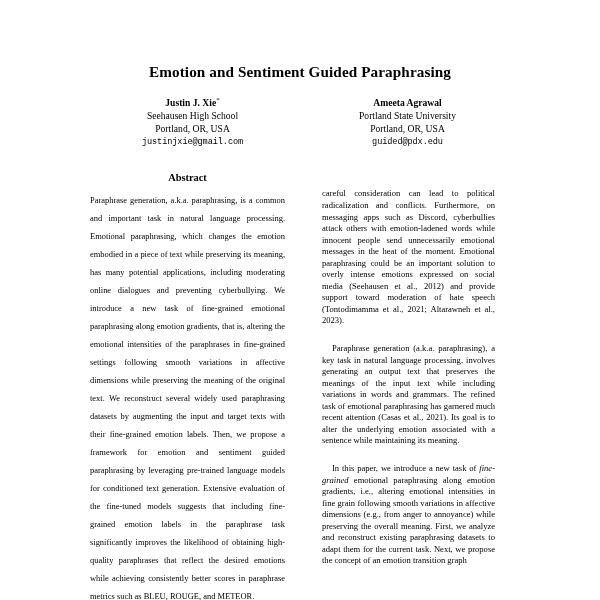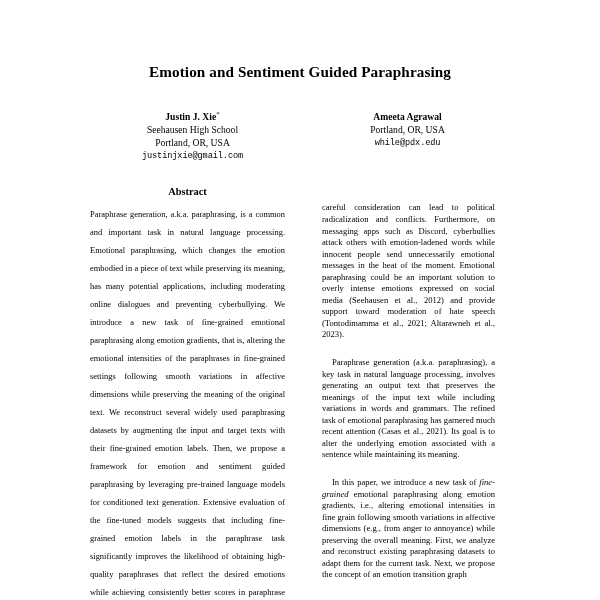--- a/index.html
+++ b/index.html
@@ -33,21 +33,21 @@
     letter-spacing: 0.1px;
     margin: 0;
     padding-top: 63px;
     line-height: 1.2;
   }
 
   
   .authors {
     display: flex;
     justify-content: center;
-    margin-top: 29px;
+    margin-top: 15px;
   }
   .author-block {
     width: 50%;
     text-align: center;
     line-height: 1.34;
   }
   .author-name {
     font-size: 9.6px;
     font-weight: bold;
   }
@@ -131,22 +131,23 @@
 
     <div class="author-block">
       <div class="author-name"><span>Justin J. Xie</span><span class="star">*</span></div>
       <div class="author-aff">Seehausen High School</div>
       <div class="author-aff">Portland, OR, USA</div>
       <div class="author-email">justinjxie@gmail.com</div>
     </div>
 
     <div class="author-block">
       <div class="author-name"><span>Ameeta Agrawal</span><span class="star"></span></div>
+      <div class="author-aff">Portland State University</div>
       <div class="author-aff">Portland, OR, USA</div>
-      <div class="author-email">while@pdx.edu</div>
+      <div class="author-email">guided@pdx.edu</div>
     </div>
 
   </div>
 
   <div class="columns">
 
     <div class="col">
       <h2 class="section-head">Abstract</h2>
       <p class="abstract-body">Paraphrase generation, a.k.a. paraphrasing, is a common and important task in natural language processing. Emotional paraphrasing, which changes the emotion embodied in a piece of text while preserving its meaning, has many potential applications, including moderating online dialogues and preventing cyberbullying. We introduce a new task of fine-grained emotional paraphrasing along emotion gradients, that is, altering the emotional intensities of the paraphrases in fine-grained settings following smooth variations in affective dimensions while preserving the meaning of the original text. We reconstruct several widely used paraphrasing datasets by augmenting the input and target texts with their fine-grained emotion labels. Then, we propose a framework for emotion and sentiment guided paraphrasing by leveraging pre-trained language models for conditioned text generation. Extensive evaluation of the fine-tuned models suggests that including fine-grained emotion labels in the paraphrase task significantly improves the likelihood of obtaining high-quality paraphrases that reflect the desired emotions while achieving consistently better scores in paraphrase metrics such as BLEU, ROUGE, and METEOR.</p>
 

